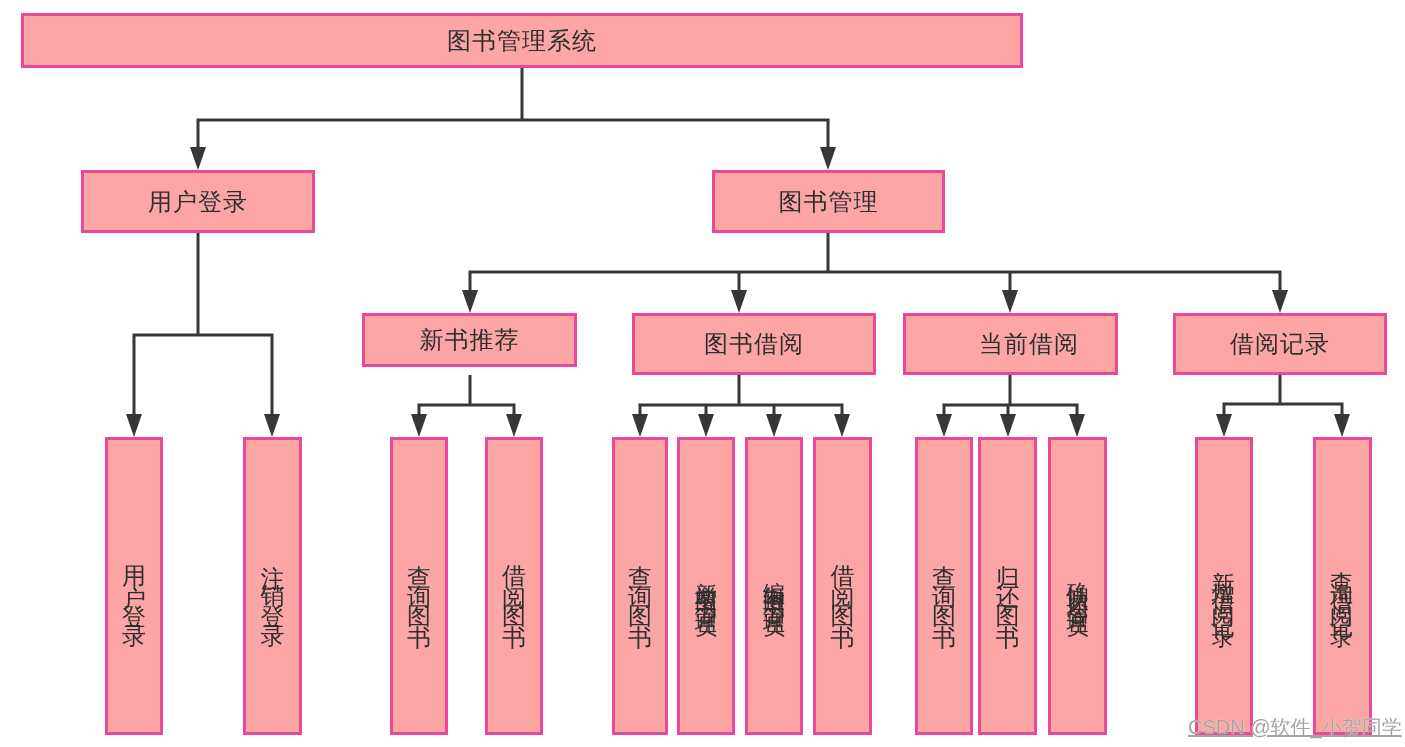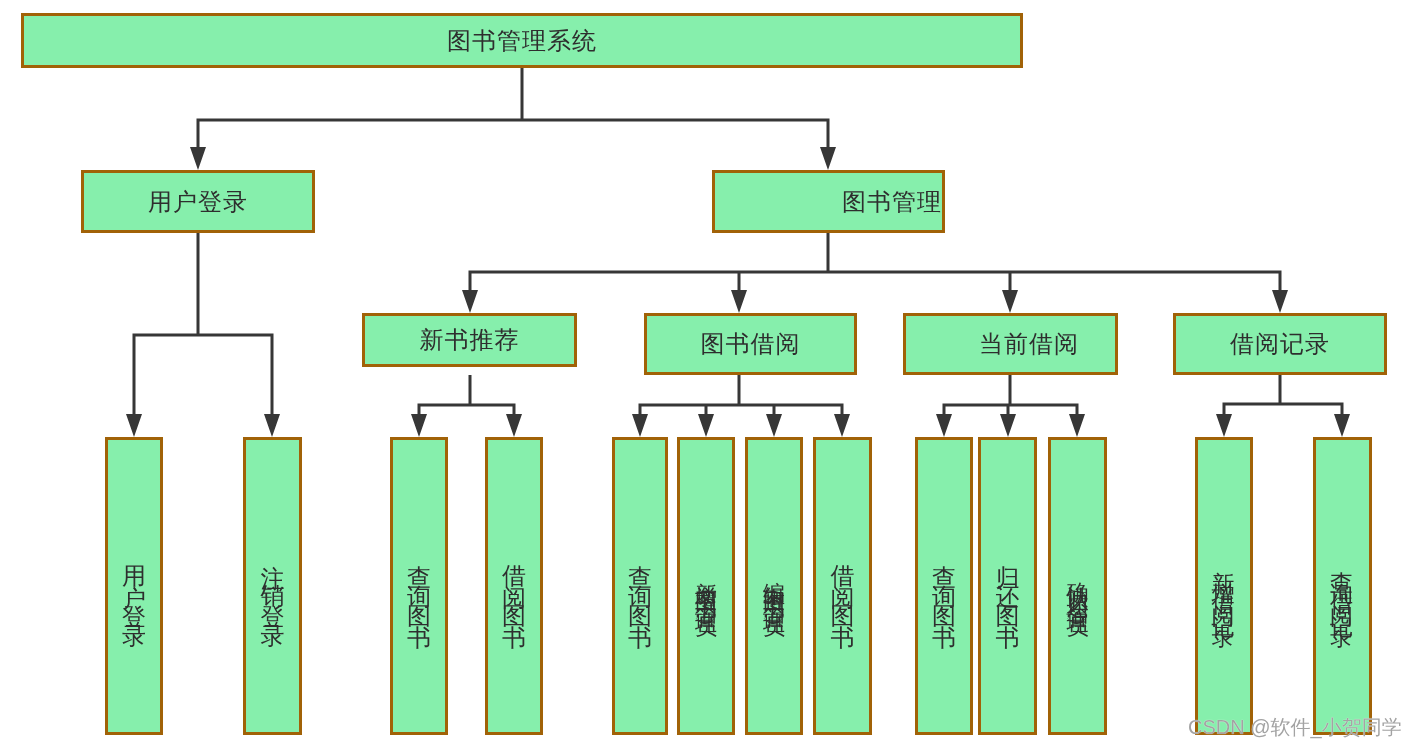--- a/index.html
+++ b/index.html
@@ -18,22 +18,22 @@
   .connectors {
     position: absolute;
     left: 0; top: 0;
     width: 1405px;
     height: 747px;
     pointer-events: none;
   }
   .node {
     position: absolute;
     box-sizing: border-box;
-    border: 3px solid #a16207;
-    background: #86efac;
+    border: 3px solid #ec4899;
+    background: #fca5a5;
     display: flex;
     align-items: center;
     justify-content: center;
     color: #2e2e2e;
   }
   .hlabel {
     font-size: 24px;
     letter-spacing: 1px;
     white-space: nowrap;
   }
@@ -48,20 +48,21 @@
   .watermark {
     position: absolute;
     left: 1188px;
     top: 714px;
     width: 212px;
     font-size: 20px;
     color: #a3a3a3;
     text-shadow: 0 0 1px #ffffff;
     white-space: nowrap;
     z-index: 10;
+    text-decoration: underline;
   }
 </style>
 </head>
 <body>
 
 <div class="canvas">
 
   <svg class="connectors" viewBox="0 0 1405 747" xmlns="http://www.w3.org/2000/svg">
 
     <path d="M522 68 V121 M198 151 V120 H828 V151" fill="none" stroke="#373737" stroke-width="3"></path>
@@ -100,28 +101,28 @@
       M1334 414 L1350 414 L1342 437 Z"></path>
   </svg>
 
   <div class="node" style="left:21px; top:13px; width:1002px; height:55px;">
     <span class="hlabel">图书管理系统</span>
   </div>
 
   <div class="node" style="left:81px; top:170px; width:234px; height:63px;">
     <span class="hlabel">用户登录</span>
   </div>
-  <div class="node" style="left:712px; top:170px; width:233px; height:63px;justify-content:flex-end;">
+  <div class="node" style="left:712px; top:170px; width:233px; height:63px;">
     <span class="hlabel">图书管理</span>
   </div>
 
   <div class="node" style="left:362px; top:313px; width:215px; height:54px;">
     <span class="hlabel">新书推荐</span>
   </div>
-  <div class="node" style="left:632px; top:313px; width:213px; height:62px;margin-left:12px;">
+  <div class="node" style="left:632px; top:313px; width:244px; height:62px;">
     <span class="hlabel">图书借阅</span>
   </div>
   <div class="node" style="left:903px; top:313px; width:215px; height:62px;padding-left:37px;">
     <span class="hlabel">当前借阅</span>
   </div>
   <div class="node" style="left:1173px; top:313px; width:214px; height:62px;">
     <span class="hlabel">借阅记录</span>
   </div>
 
   <div class="node" style="left:105px; top:437px; width:58px; height:298px;">

